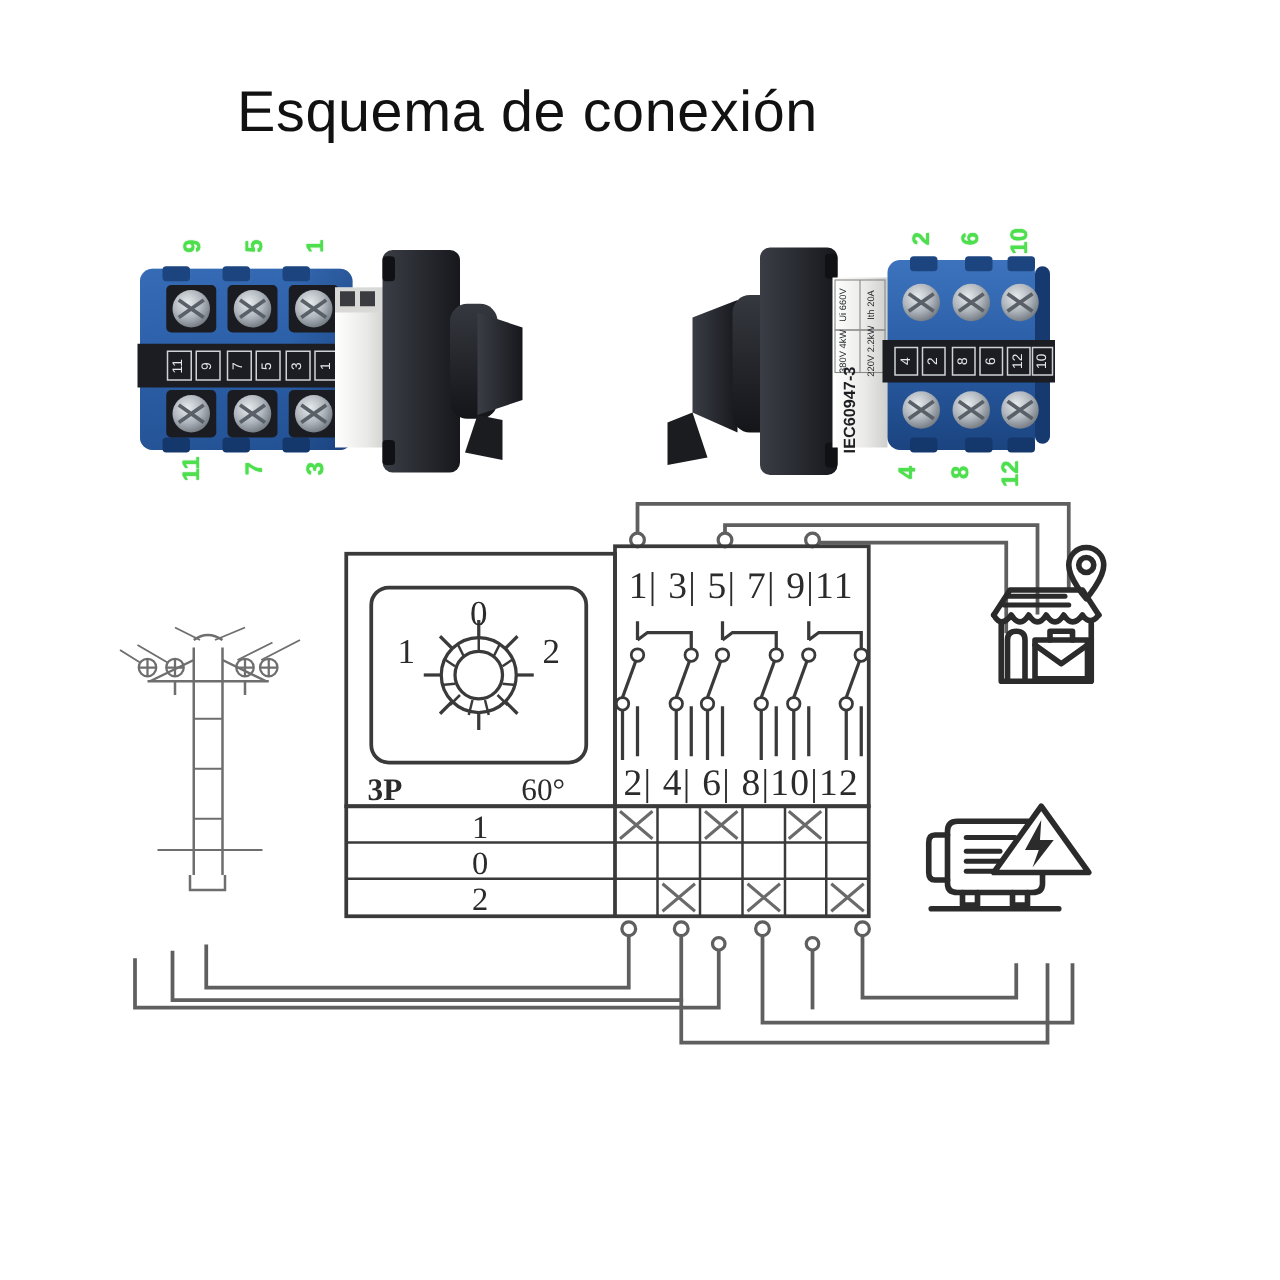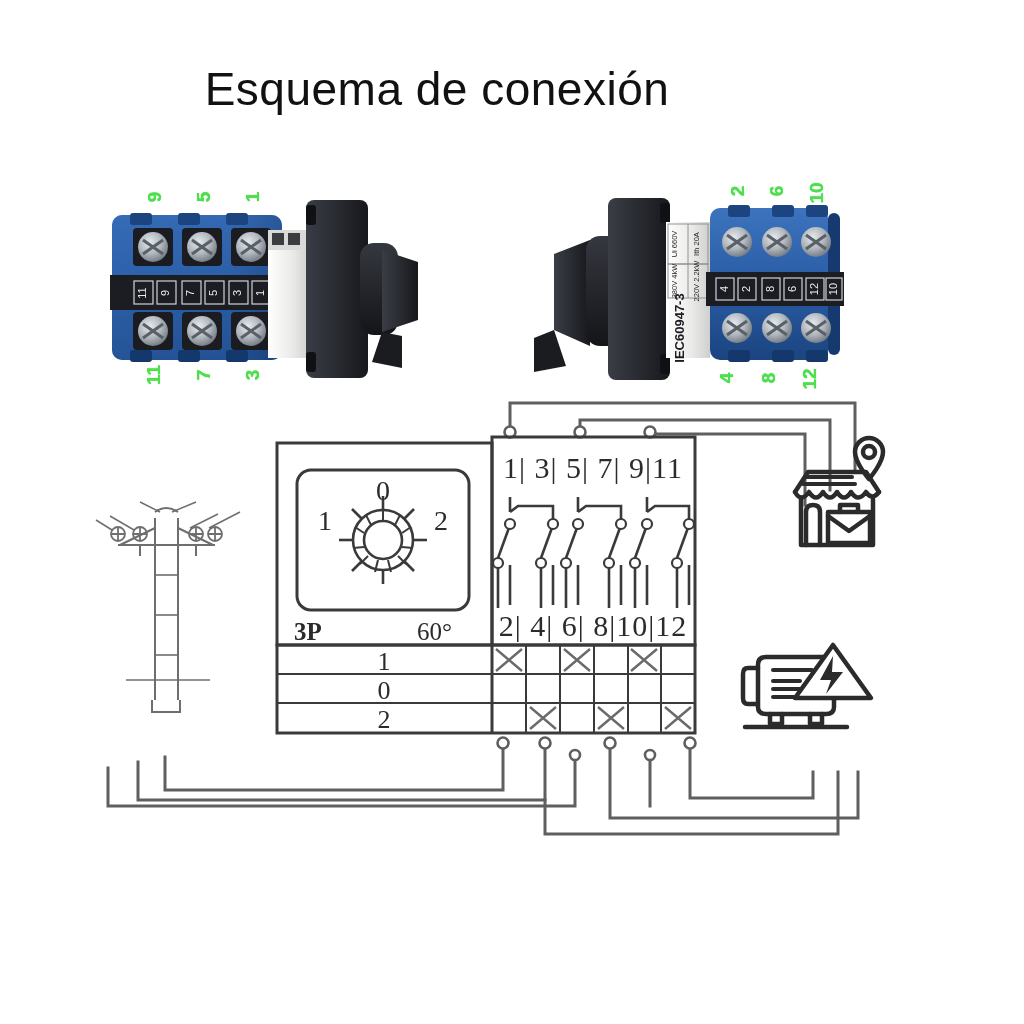--- a/index.html
+++ b/index.html
@@ -11,21 +11,20 @@
     position:relative;
   }
   #stage{position:relative;width:1024px;height:1024px;}
   .title{
     position:absolute;left:0;top:62px;width:844px;
     text-align:center;
     font-size:46px;
     color:#111111;
     letter-spacing:0.5px;
     font-family:"Liberation Sans", sans-serif;
-    margin-left:15px;
   }
   svg.layer{position:absolute;left:0;top:0;width:1024px;height:1024px;}
   .greenlbl{
     position:absolute;
     color:#4ce04c;
     font-weight:bold;
     font-size:19px;
     font-family:"Liberation Sans", sans-serif;
     transform-origin:center center;
     text-shadow:0 0 1px #35c435;

